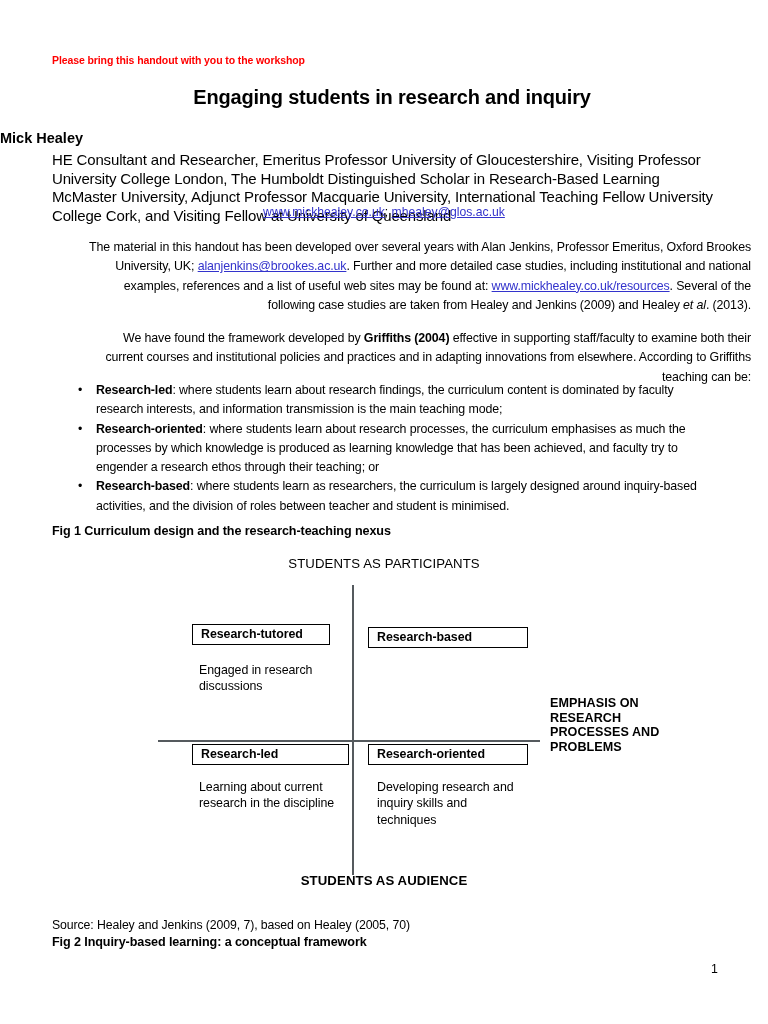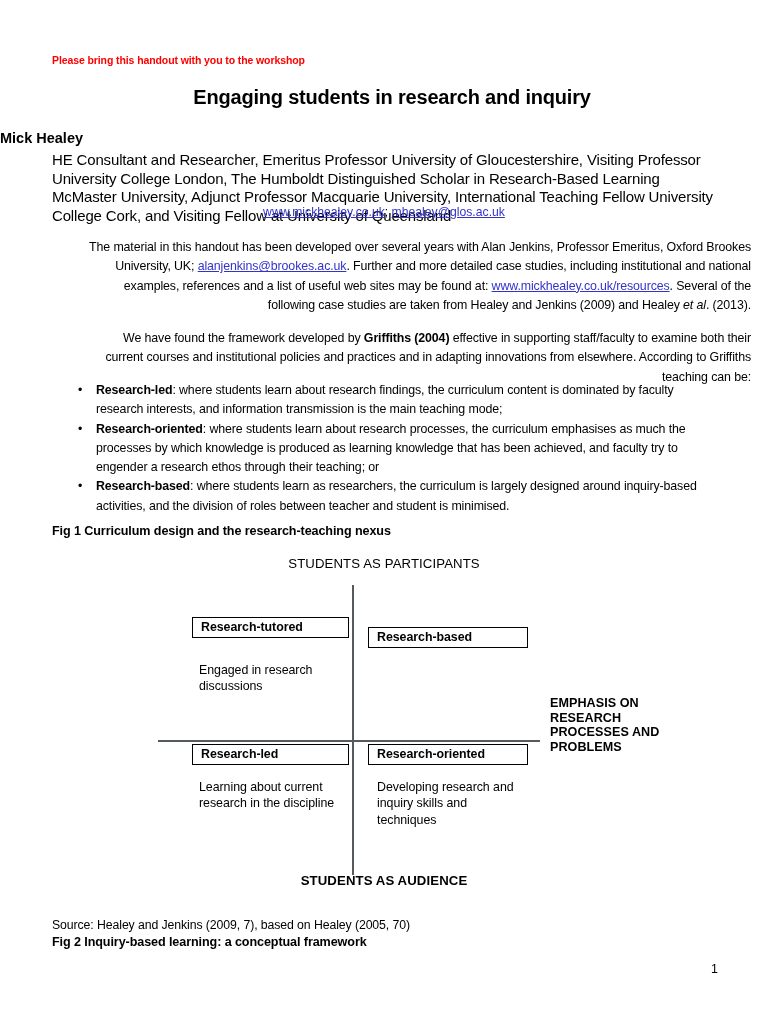--- a/index.html
+++ b/index.html
@@ -195,21 +195,21 @@
     padding-left: 8px;
     letter-spacing: -0.05px;
   }
   .q-text {
     position: absolute;
     font-size: 12.4px;
     line-height: 16.4px;
     letter-spacing: -0.05px;
   }
   
-  #box-tutored   { left: 192px; top: 69px;  width: 157px; }
+  #box-tutored   { left: 192px; top: 76px;  width: 138px; }
   #text-tutored  { left: 199px; top: 114px; width: 150px; }
   
   #box-based     { left: 368px; top: 79px;  width: 160px; }
   #text-based    { left: 377px; top: 114px; width: 150px; }
   
   #box-led       { left: 192px; top: 196px; width: 157px; }
   #text-led      { left: 199px; top: 231px; width: 155px; }
   
   #box-oriented  { left: 368px; top: 196px; width: 160px; }
   #text-oriented { left: 377px; top: 231px; width: 150px; }

